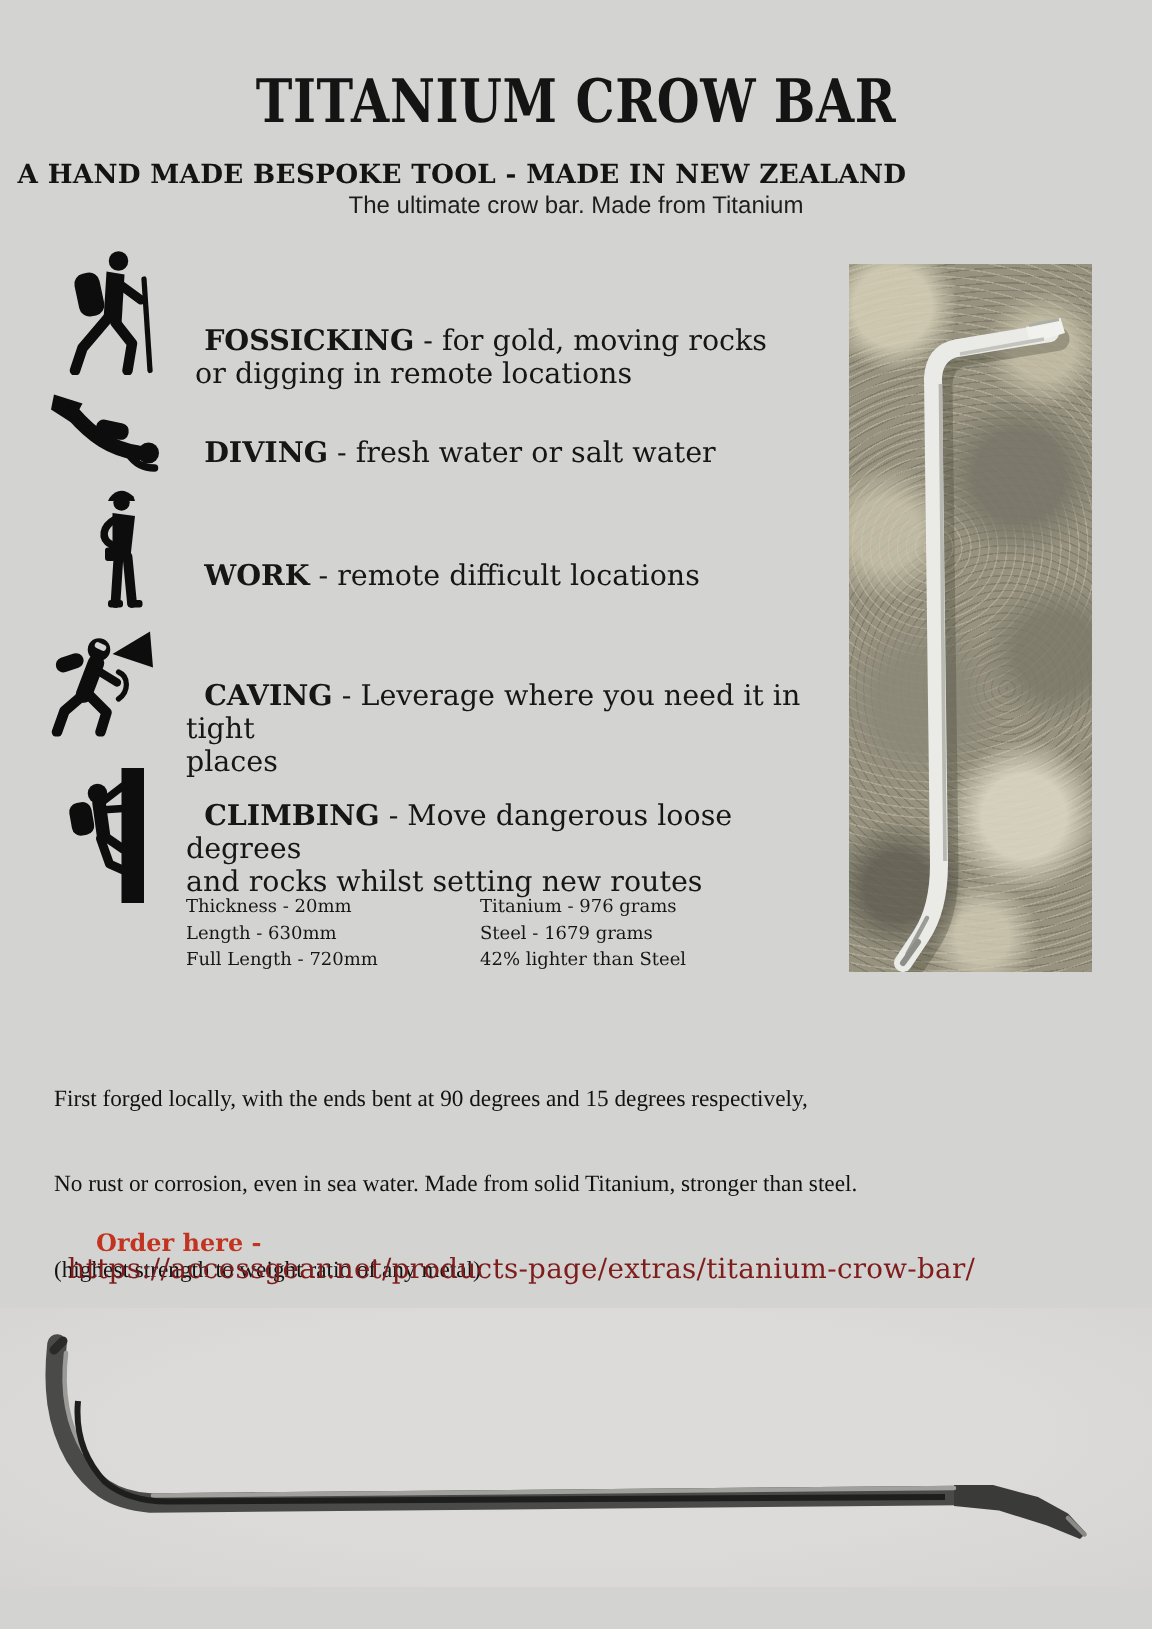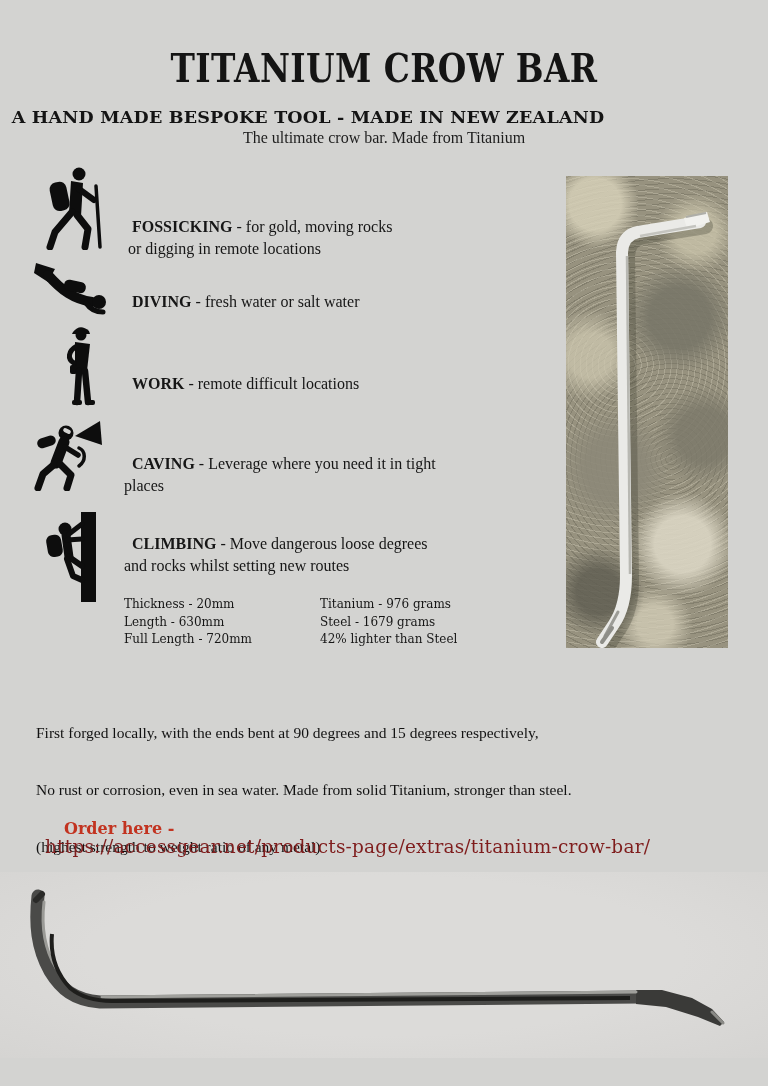--- a/index.html
+++ b/index.html
@@ -8,24 +8,24 @@
   .abs{position:absolute;}
 
   
   .title{width:768px;text-align:center;top:44px;left:0;
          font-size:40px;font-weight:bold;letter-spacing:.5px;
          transform:scaleX(.82);transform-origin:center;
          font-family:"DejaVu Serif",serif;color:#141414;}
   .subtitle{width:616px;text-align:center;top:107px;left:0;
             font-size:17.5px;font-weight:bold;letter-spacing:.2px;color:#141414;}
   .tagline{width:768px;text-align:center;top:129px;left:0;
-           font-family:Liberation Serif, serif;font-size:16px;color:#1d1d1d;}
+           font-family:Liberation Sans, sans-serif;font-size:16px;color:#1d1d1d;}
 
   
-  .use-text{font-size:16px;line-height:22px;white-space:pre-wrap;width:440px;font-family:Liberation Serif, serif;}
+  .use-text{font-size:19px;line-height:22px;white-space:pre-wrap;width:440px;}
   .use-text b{font-weight:bold;}
   .indent1{text-indent:5px;}
   .icon svg{display:block;}
   .ink{fill:#0d0d0d;}
   .ink-s{stroke:#0d0d0d;fill:none;}
 
   
   .spec-col{font-size:12px;line-height:17.5px;}
 
   

